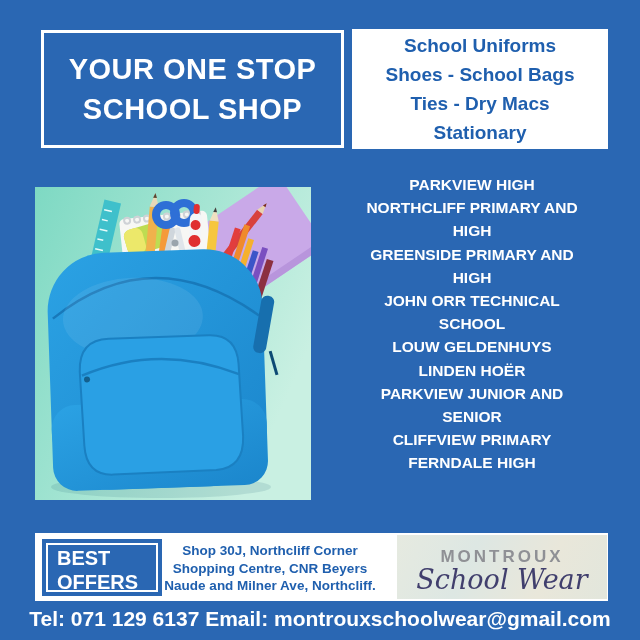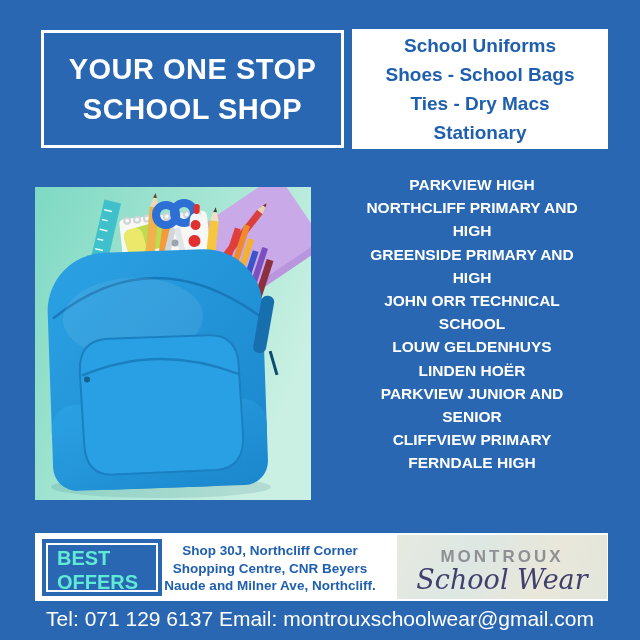--- a/index.html
+++ b/index.html
@@ -37,21 +37,21 @@
   .offers-strip {
     position:absolute; left:35px; top:533px; width:573px; height:68px;
     background:#ffffff;
   }
   .badge {
     position:absolute; left:7px; top:6px; width:120px; height:57px;
     background:#2a67b3; padding:4px;
   }
   .badge-inner {
     width:100%; height:100%; border:2px solid #ffffff;
-    color:#5eead4; font-weight:bold; font-size:20px; line-height:24px;
+    color:#ffffff; font-weight:bold; font-size:20px; line-height:24px;
     padding:1px 0 0 9px;
   }
   .address {
     position:absolute; left:105px; top:9px; width:260px;
     text-align:center; color:#1f5fae; font-weight:bold;
     font-size:13.5px; line-height:17.5px;
   }
   .logo {
     position:absolute; left:362px; top:2px; width:210px; height:64px;
     background:linear-gradient(115deg, #e6eae0 0%, #dde7e3 35%, #e9e7da 70%, #e2e6dc 100%);
@@ -61,21 +61,21 @@
     margin-top:12px; font-weight:bold; font-size:17px; letter-spacing:3px;
     color:#8f9095;
   }
   .logo-tagline {
     margin-top:-3px; font-family:"DejaVu Serif", serif; font-style:italic;
     font-size:27px; color:#413f6d;
   }
   
   .contact-bar {
     position:absolute; left:0; top:607px; width:640px;
-    text-align:center; color:#ffffff; font-weight:normal; font-size:21px;
+    text-align:center; color:#ffffff; font-weight:bold; font-size:21px;
   }
 </style>
 </head>
 <body>
 
 <div class="page">
 
   <div class="title-box">
     <div>YOUR ONE STOP</div>
     <div>SCHOOL SHOP</div>

